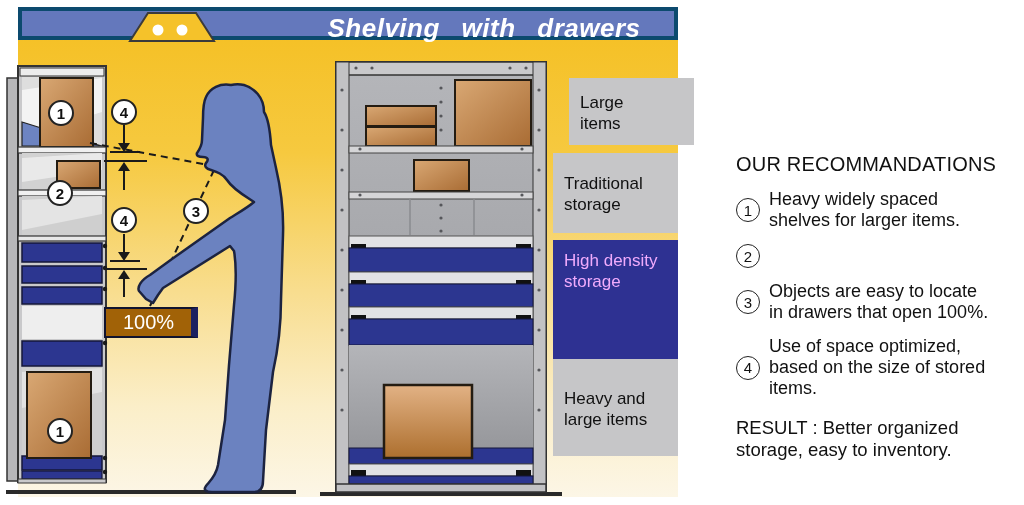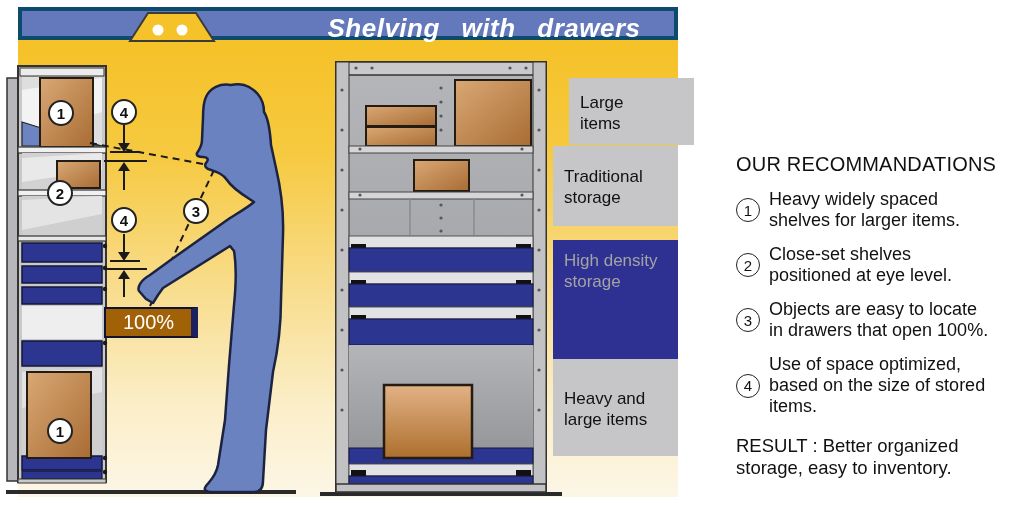--- a/index.html
+++ b/index.html
@@ -14,21 +14,21 @@
   .header-title{position:absolute;left:262px;top:2px;width:400px;text-align:center;
                 color:#ffffff;font-size:26px;font-weight:bold;font-style:italic;
                 word-spacing:14px;letter-spacing:0.5px;}
   
   #art{position:absolute;left:0;top:0;width:1024px;height:505px;}
   
   .label-box{position:absolute;left:553px;width:125px;box-sizing:border-box;
              background:#c6c6c8;color:#111;font-size:17px;line-height:21px;
              padding:10px 8px 8px 11px;white-space:pre-line;display:flex;}
   .label-box.center{align-items:center;}
-  .label-box.navy{background:#2e3192;color:#a3a3a3;align-items:flex-start;}
+  .label-box.navy{background:#2e3192;color:#f0abfc;align-items:flex-start;}
   
   .badge{position:absolute;width:26px;height:26px;border-radius:50%;background:#ffffff;
          border:2px solid #222;box-sizing:border-box;display:flex;align-items:center;
          justify-content:center;font-size:15px;font-weight:600;color:#111;}
   
   .drawer-100{position:absolute;left:104px;top:307px;width:94px;height:31px;background:#a16207;
               border:2px solid #10132e;border-right:7px solid #1c2060;box-sizing:border-box;
               color:#ffffff;font-size:20px;display:flex;align-items:center;justify-content:center;}
   
   .reco{position:absolute;left:712px;top:153px;width:305px;color:#111;}
@@ -234,39 +234,37 @@
 
   <div class="badge" style="left:48px;top:100px;">1</div>
   <div class="badge" style="left:47px;top:180px;">2</div>
   <div class="badge" style="left:111px;top:99px;">4</div>
   <div class="badge" style="left:111px;top:207px;">4</div>
   <div class="badge" style="left:183px;top:198px;">3</div>
   <div class="badge" style="left:47px;top:418px;">1</div>
 
   <div class="label-box center" style="top:78px;height:67px;margin-left:16px;">Large
 items</div>
-  <div class="label-box center" style="top:146px;height:80px;">Traditional
+  <div class="label-box center" style="top:153px;height:80px;">Traditional
 storage</div>
   <div class="label-box navy" style="top:240px;height:128px;">High density
 storage</div>
   <div class="label-box center" style="top:359px;height:97px;">Heavy and
 large items</div>
 
   <div class="reco">
     <div class="reco-heading">OUR RECOMMANDATIONS</div>
 
     <div class="reco-item">
       <div class="reco-circle">1</div>
       <div class="reco-text">Heavy widely spaced
 shelves for larger items.</div>
     </div>
     <div class="reco-item">
       <div class="reco-circle">2</div>
-      <div class="reco-text">Close-set shelves
-positioned at eye level.</div>
     </div>
     <div class="reco-item">
       <div class="reco-circle">3</div>
       <div class="reco-text">Objects are easy to locate
 in drawers that open 100%.</div>
     </div>
     <div class="reco-item">
       <div class="reco-circle">4</div>
       <div class="reco-text">Use of space optimized,
 based on the size of stored

